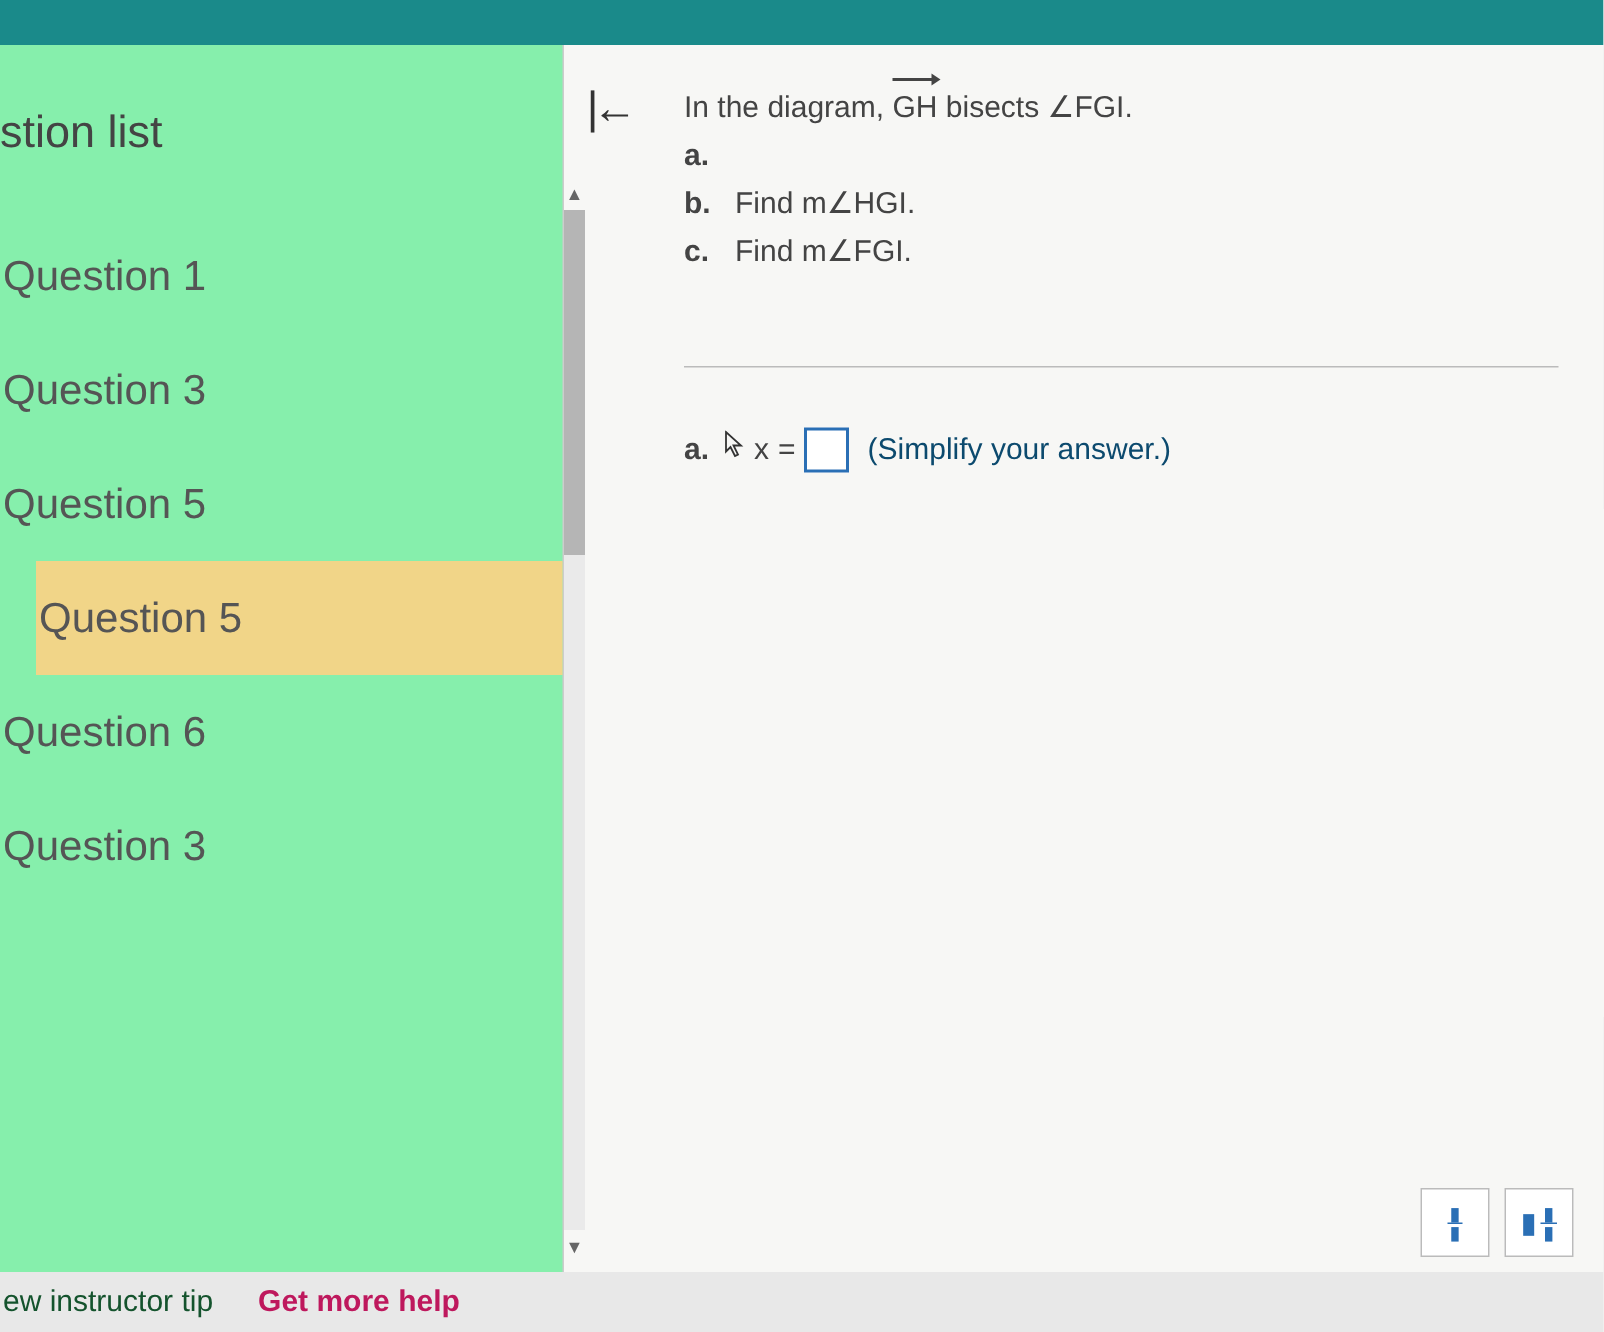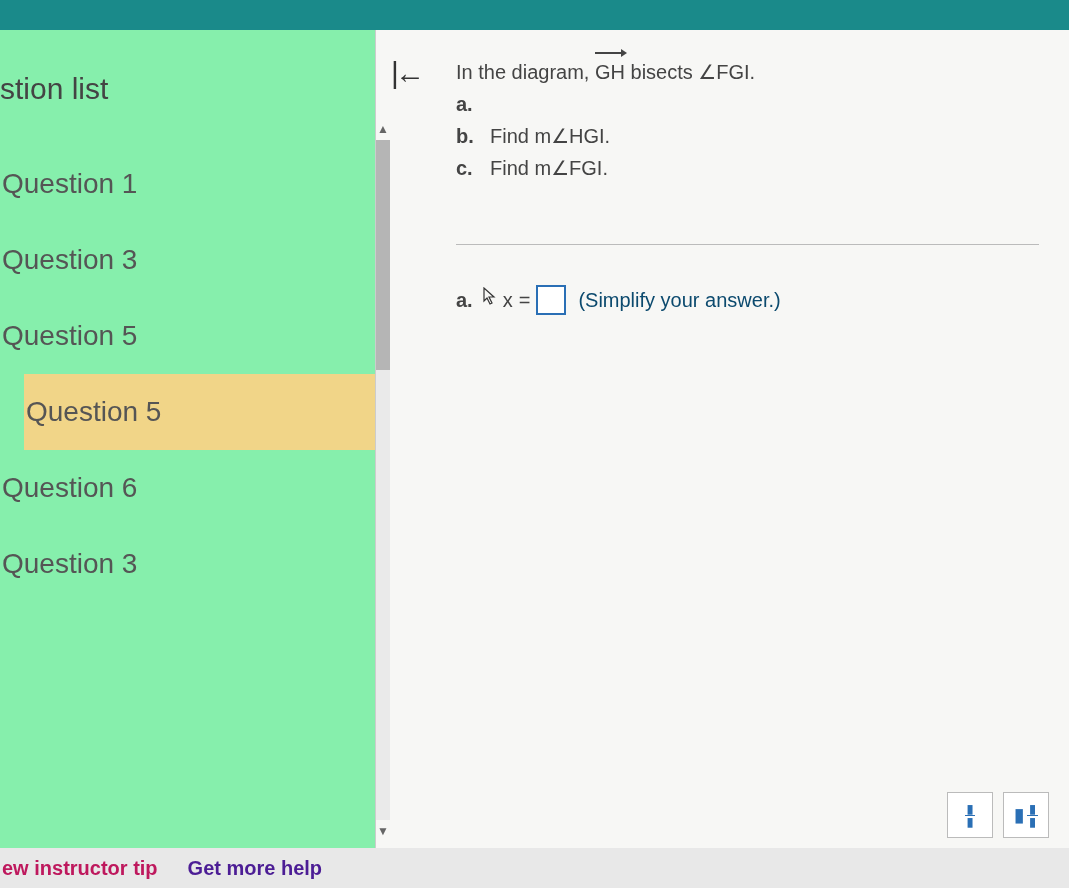--- a/index.html
+++ b/index.html
@@ -191,25 +191,25 @@
   }
   .bottom-bar {
     height: 40px;
     display: flex;
     align-items: center;
     gap: 30px;
     padding-left: 2px;
     font-size: 20px;
   }
   .bottom-link {
-    color: #be185d;
-    font-weight: 700;
-    cursor: pointer;
-  }
-  .bottom-link.faded { color: #4c1d95; font-weight: 700; text-align: center; }
+    color: #14532d;
+    font-weight: 400;
+    cursor: pointer;
+  }
+  .bottom-link.faded { color: #be185d; font-weight: 700; text-align: center; }
 </style>
 </head>
 <body>
 
 <div class="top-bar"></div>
 
 <div class="main">
 
   <div class="sidebar">
     <div class="sidebar-title">stion list</div>

